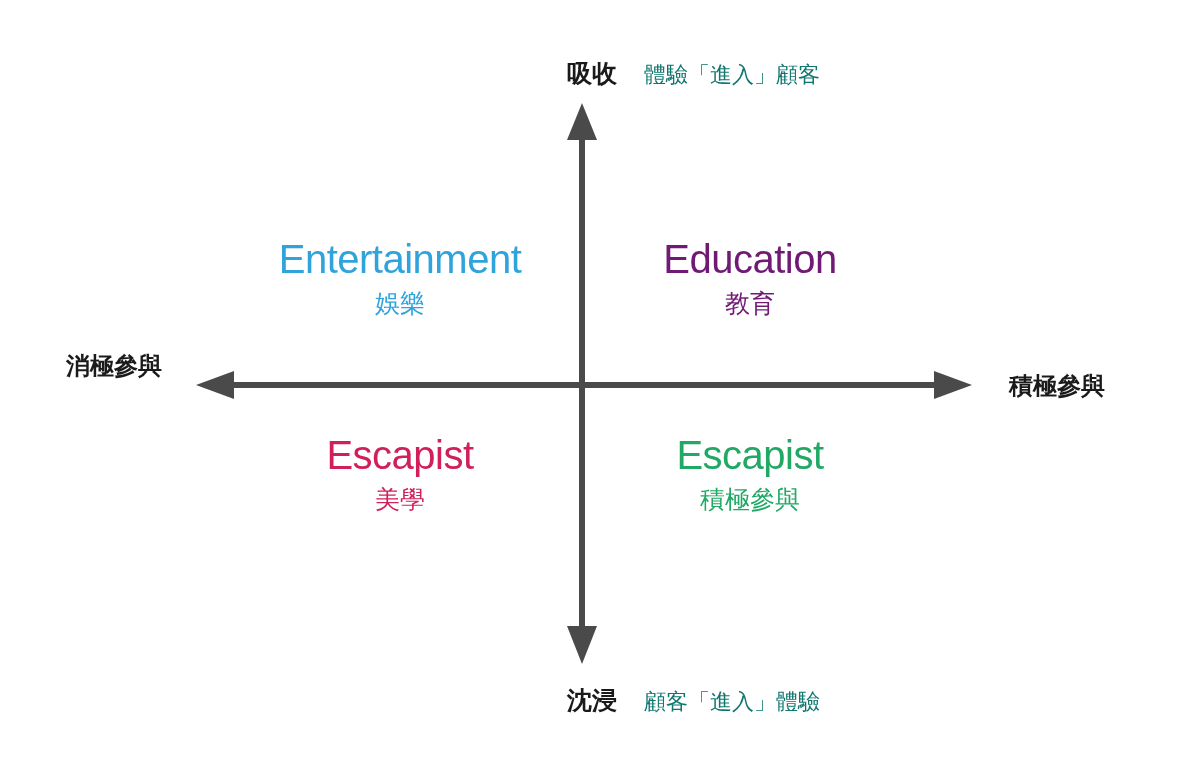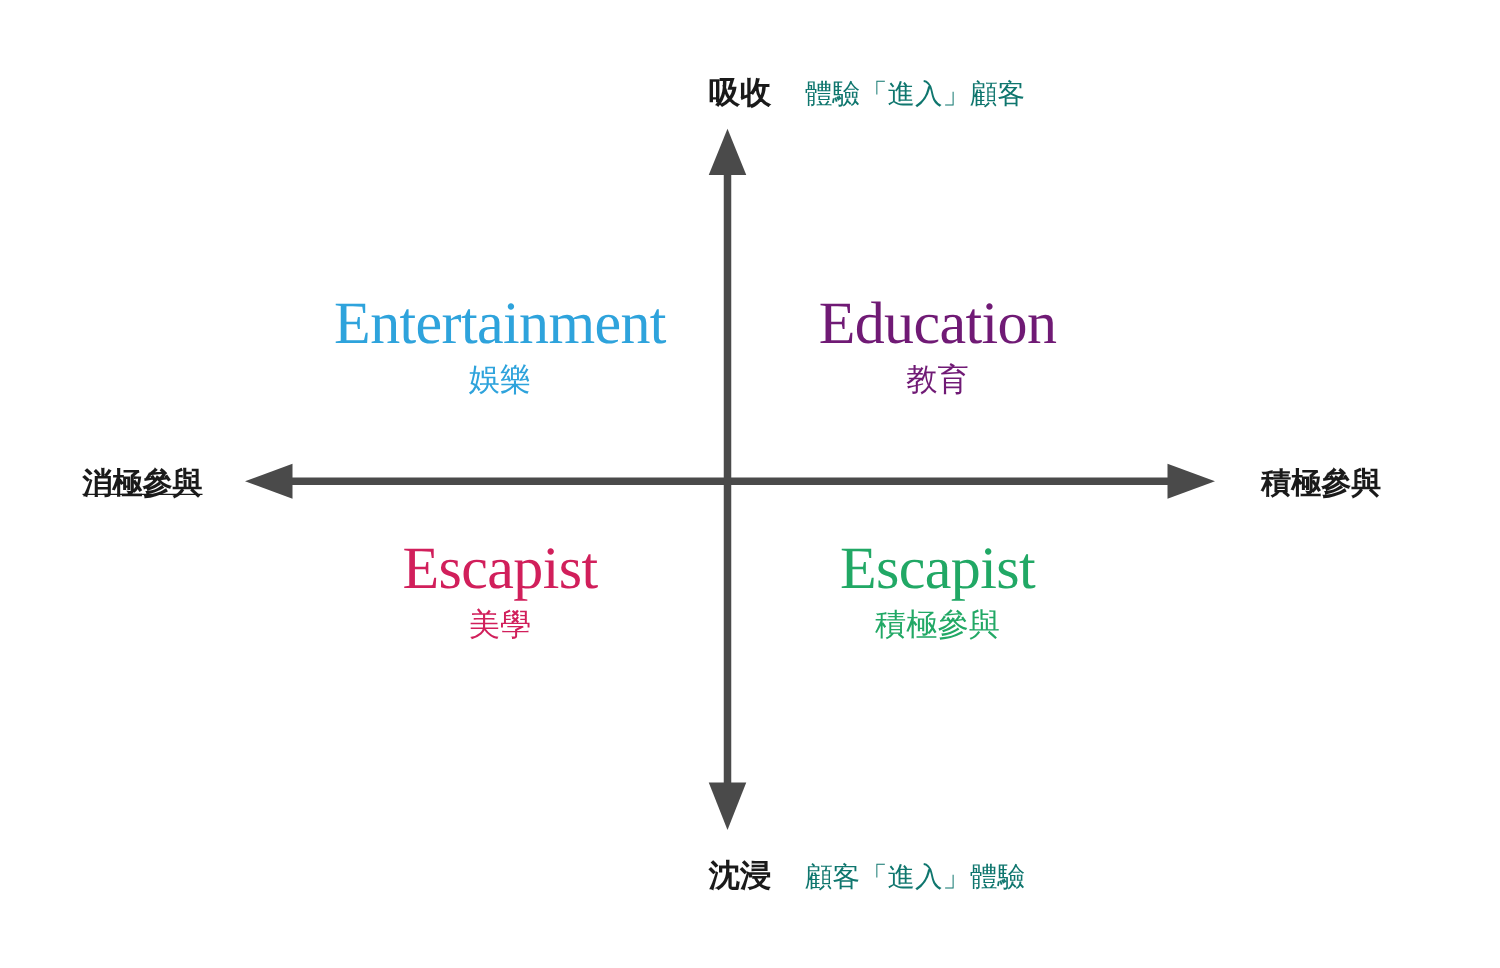--- a/index.html
+++ b/index.html
@@ -7,26 +7,26 @@
     body { position: relative; font-family: "DejaVu Sans", "Liberation Sans", sans-serif; color: #1a1a1a; }
 
     .axes { position: absolute; left: 0; top: 0; width: 1200px; height: 774px; }
 
     .axis-label { position: absolute; white-space: nowrap; }
     .axis-label .main { font-weight: bold; font-size: 25px; color: #1a1a1a; letter-spacing: 0px; padding-left: 16px; }
     .axis-label .sub { font-size: 22px; color: #0f766e; margin-left: 27px; }
 
     .top-label { left: 551px; top: 56px; height: 36px; line-height: 36px; }
     .bottom-label { left: 551px; top: 683px; height: 36px; line-height: 36px; }
-    .left-label { left: 50px; top: 368px; height: 36px; line-height: 36px; text-decoration: underline; }
+    .left-label { left: 50px; top: 348px; height: 36px; line-height: 36px; }
     .left-label .main, .right-label .main { font-size: 24px; }
     .right-label { left: 993px; top: 368px; height: 36px; line-height: 36px; }
 
     .quadrant { position: absolute; text-align: center; }
-    .quadrant .en { font-family: Liberation Serif, serif; font-size: 48px; line-height: 46px; letter-spacing: -0.5px; }
+    .quadrant .en { font-family: Liberation Sans, sans-serif; font-size: 40px; line-height: 46px; letter-spacing: -0.5px; }
     .quadrant .zh { font-weight: normal; font-size: 25px; line-height: 32px; margin-top: 6px; }
 
     .q-entertainment { left: 250px; top: 236px; width: 300px; }
     .q-education { left: 630px; top: 236px; width: 240px; }
     .q-esthetic { left: 290px; top: 432px; width: 220px; }
     .q-escapist { left: 640px; top: 432px; width: 220px; }
   </style>
 </head>
 <body>
 

